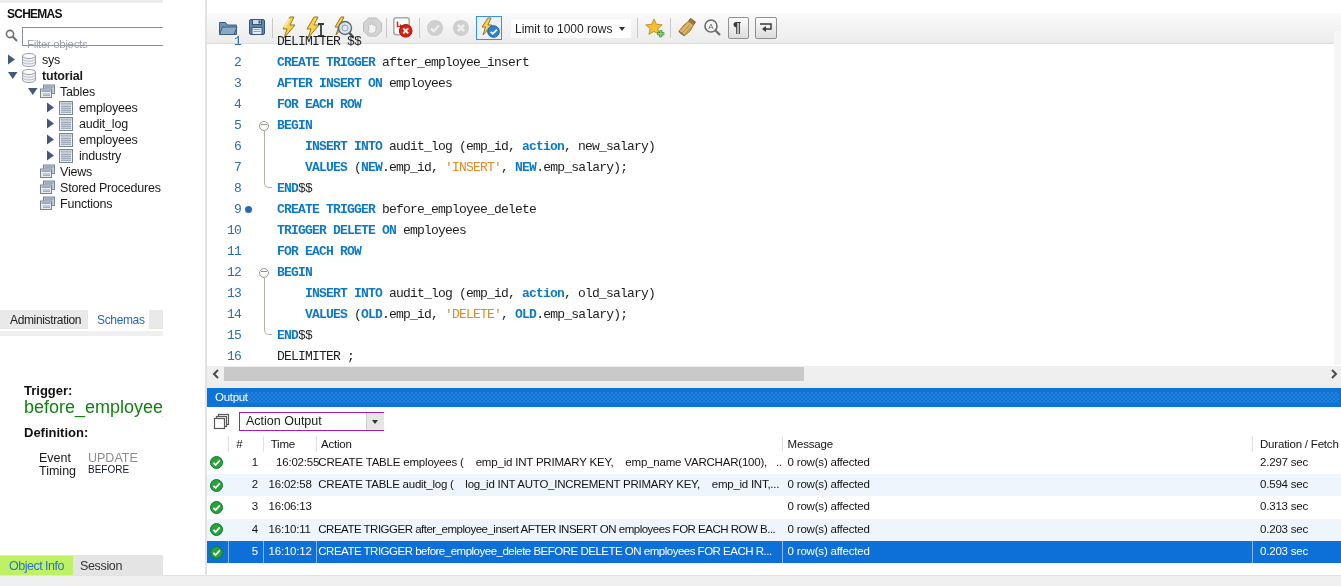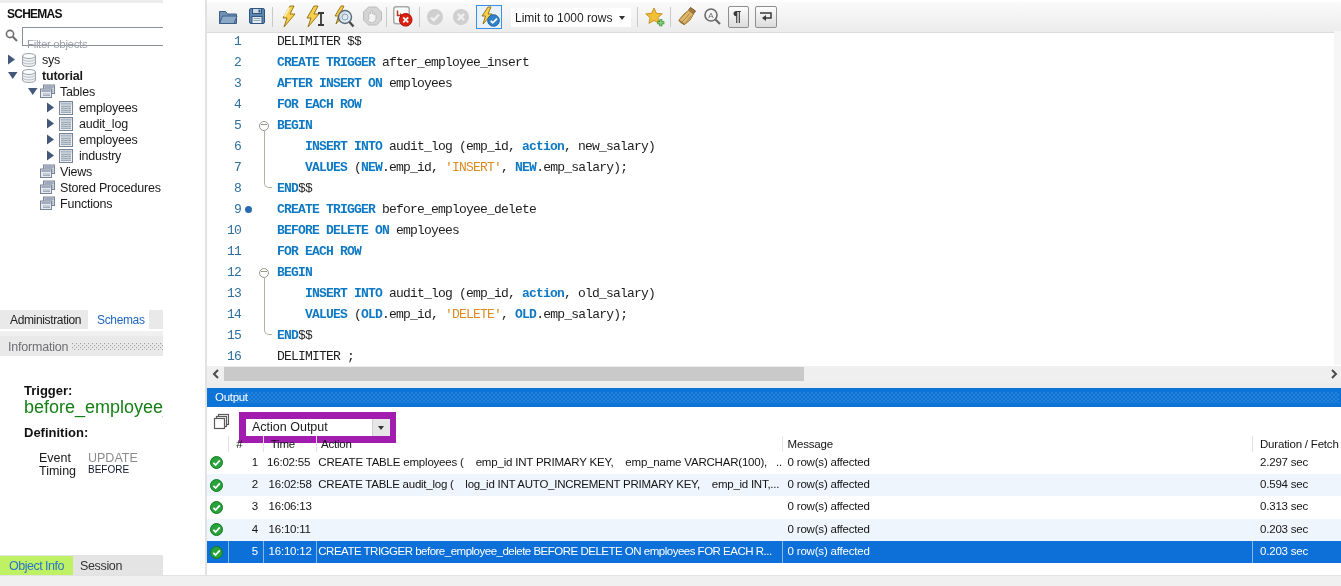--- a/index.html
+++ b/index.html
@@ -91,43 +91,39 @@
     <div class="trow" style="left:60px;top:196.5px">Functions</div>
   </div>
 
   <div class="abs" style="left:0;top:310px;width:202px;height:19px;background:#e9e9e9">
     <div class="abs" style="left:10px;top:2.5px;font-size:12px;letter-spacing:-0.35px;color:#222">Administration</div>
     <div class="abs" style="left:88px;top:0;width:61px;height:19px;background:#fff"></div>
     <div class="abs" style="left:97px;top:2.5px;font-size:12px;letter-spacing:-0.35px;color:#1f66c0">Schemas</div>
   </div>
   <div class="abs" style="left:0;top:331px;width:205px;height:5px;background:#f0f0f0"></div>
 
-  <div class="abs" style="left:0;top:336px;width:202px;height:20px;background:#e9e9e9">
-    <div class="abs" style="left:8px;top:3.5px;font-size:12.5px;letter-spacing:-0.2px;color:#6e6e74">Information</div>
-    <div class="abs dotpat" style="left:72px;top:7px;width:124px;height:7px"></div>
-  </div>
 
   <div class="abs" style="left:24px;top:382.5px;font-size:13px;font-weight:bold;color:#101010">Trigger:</div>
   <div class="abs" style="left:24px;top:396.5px;font-size:18px;font-weight:normal;color:#148014">before_employee_update</div>
   <div class="abs" style="left:24px;top:425px;font-size:13px;font-weight:bold;color:#101010">Definition:</div>
   <div class="abs" style="left:39px;top:451px;font-size:12.5px;color:#1a1a1a">Event</div>
   <div class="abs" style="left:88px;top:451px;font-size:12.5px;color:#8c8c8c">UPDATE</div>
   <div class="abs" style="left:39px;top:464px;font-size:12.5px;color:#1a1a1a">Timing</div>
   <div class="abs" style="left:88px;top:464px;font-size:10px;color:#0f172a">BEFORE</div>
 
   <div class="abs" style="left:0;top:555px;width:205px;height:1px;background:#e4e4e4"></div>
   <div class="abs" style="left:0;top:556px;width:202px;height:19px;background:#bef264">
     <div class="abs" style="left:73px;top:0;width:129px;height:19px;background:#e4e4e4"></div>
     <div class="abs" style="left:9px;top:2.5px;font-size:12.5px;letter-spacing:-0.5px;color:#2c73c8">Object Info</div>
     <div class="abs" style="left:80px;top:2.5px;font-size:12.5px;letter-spacing:-0.35px;color:#333">Session</div>
   </div>
 </div>
 <div class="abs" style="left:205px;top:0;width:2px;height:586px;background:#e2e2e2"></div>
 
-<div class="abs" id="toolbar" style="left:207px;top:2px;width:1134px;height:30px;background:linear-gradient(#fafafa,#ececec);border-bottom:1px solid #dcdcdc">
+<div class="abs" id="toolbar" style="left:207px;top:13px;width:1134px;height:30px;background:linear-gradient(#fafafa,#ececec);border-bottom:1px solid #dcdcdc">
 
   <svg class="abs" style="left:11px;top:5px" width="20" height="20" viewBox="0 0 20 20">
     <path d="M1.5,16.5 v-12 h6 l2,2.5 h9 v9.5 z" fill="#6f93b4" stroke="#3c5f86"></path>
     <path d="M1.5,16.5 l3,-7.5 h14.5 l-3,7.5 z" fill="#89a9c6" stroke="#3c5f86"></path>
   </svg>
   <svg class="abs" style="left:41px;top:5px" width="18" height="18" viewBox="0 0 18 18">
     <rect x="1.5" y="1.5" width="15" height="15" rx="1.5" fill="#5d87ae" stroke="#2f5680"></rect>
     <rect x="4.5" y="1.5" width="9" height="5" fill="#cfdce8" stroke="#2f5680"></rect>
     <rect x="10.5" y="2.5" width="2" height="3" fill="#2f5680"></rect>
     <rect x="4" y="9.5" width="10" height="7" fill="#e8eef4" stroke="#2f5680"></rect>
@@ -229,21 +225,21 @@
     </div>
 <pre class="abs" id="code" style="left:277px;top:30.5px;margin:0;font:13px/21px 'Liberation Mono',monospace;letter-spacing:-0.8px;color:#1e1e1e">DELIMITER $$
 <span class="k">CREATE TRIGGER</span> after_employee_insert
 <span class="k">AFTER INSERT ON</span> employees
 <span class="k">FOR EACH ROW</span>
 <span class="k">BEGIN</span>
     <span class="k">INSERT INTO</span> audit_log (emp_id, <span class="k">action</span>, new_salary)
     <span class="k">VALUES</span> (<span class="k">NEW</span>.emp_id, <span class="s">'INSERT'</span>, <span class="k">NEW</span>.emp_salary);
 <span class="k">END</span>$$
 <span class="k">CREATE TRIGGER</span> before_employee_delete
-<span class="k">BEFORE DELETE ON</span> employees
+<span class="k">TRIGGER DELETE ON</span> employees
 <span class="k">FOR EACH ROW</span>
 <span class="k">BEGIN</span>
     <span class="k">INSERT INTO</span> audit_log (emp_id, <span class="k">action</span>, old_salary)
     <span class="k">VALUES</span> (<span class="k">OLD</span>.emp_id, <span class="s">'DELETE'</span>, <span class="k">OLD</span>.emp_salary);
 <span class="k">END</span>$$
 DELIMITER ;</pre>
 <div id="markers">
 
   <div class="abs" style="left:245px;top:205.5px;width:7px;height:7px;border-radius:50%;background:#2a6bb0"></div>
 
@@ -273,21 +269,21 @@
   <div class="abs" style="left:8px;top:3px;font-size:11.5px;letter-spacing:-0.3px;color:#fff">Output</div>
   <div class="abs bluedots" style="left:28px;top:4px;right:2px;height:11px"></div>
 </div>
 <div id="outputbody">
 
   <svg class="abs" style="left:213px;top:413px" width="17" height="17" viewBox="0 0 17 17">
     <rect x="5.5" y="1.5" width="10" height="10" fill="#fff" stroke="#5a5a5a" stroke-width="1.2"></rect>
     <rect x="3.5" y="3.5" width="10" height="10" fill="#fff" stroke="#5a5a5a" stroke-width="1.2"></rect>
     <rect x="1.5" y="5.5" width="10" height="10" fill="#fff" stroke="#5a5a5a" stroke-width="1.2"></rect>
   </svg>
-  <div class="abs" style="left:239px;top:412px;width:143px;height:17px;border:7px solid #a21caf;background:#fff">
+  <div class="abs" style="left:239px;top:412px;width:143px;height:17px;border:1px solid #a21caf;background:#fff">
     <div class="abs" style="left:6px;top:1px;font-size:12.5px;color:#1a1a1a">Action Output</div>
     <div class="abs" style="left:126px;top:0;width:17px;height:17px;background:#e6e6e6;border-left:1px solid #cfcfcf">
       <div class="abs" style="left:5px;top:7px;width:0;height:0;border-top:4px solid #333;border-left:3.5px solid transparent;border-right:3.5px solid transparent"></div>
     </div>
   </div>
 
   <div class="abs" style="left:207px;top:436px;width:1134px;height:16.5px;font-size:11.5px;letter-spacing:-0.2px;color:#141414;white-space:nowrap">
     <div class="vsep" style="left:21.3px"></div>
     <div class="vsep" style="left:55.7px"></div>
     <div class="vsep" style="left:108.7px"></div>
@@ -300,21 +296,21 @@
     <div class="abs" style="left:1053px;top:2px">Duration / Fetch</div>
   </div>
   <div class="abs" style="left:207px;top:452.1px;width:1134px;height:1px;background:#e6e6e6"></div>
 
   <div class="orow" style="top:451.5px;background:#fff">
     <svg class="gck" width="13" height="13" viewBox="0 0 13 13">
           <circle cx="6.5" cy="6.5" r="6" fill="#28a23a" stroke="#0d7c20"></circle>
           <path d="M3.4,6.8 l2.2,2.2 L9.8,4.4" fill="none" stroke="#fff" stroke-width="1.8"></path>
         </svg>
     <div class="ocell" style="left:21.3px;width:29.7px;text-align:right">1</div>
-    <div class="ocell" style="left:60px">16:02:55</div>
+    <div class="ocell" style="left:69px">16:02:55</div>
     <div class="ocell" style="left:111.3px;width:465px;overflow:hidden;letter-spacing:-0.2px">CREATE TABLE employees (&nbsp;&nbsp;&nbsp;&nbsp;emp_id INT PRIMARY KEY,&nbsp;&nbsp;&nbsp;&nbsp;emp_name VARCHAR(100),&nbsp;&nbsp;&nbsp;...</div>
     <div class="ocell" style="left:580.6px">0 row(s) affected</div>
     <div class="ocell" style="left:1053px">2.297 sec</div>
   </div>
   <div class="orow" style="top:473.9px;background:#eef5fc">
     <svg class="gck" width="13" height="13" viewBox="0 0 13 13">
           <circle cx="6.5" cy="6.5" r="6" fill="#28a23a" stroke="#0d7c20"></circle>
           <path d="M3.4,6.8 l2.2,2.2 L9.8,4.4" fill="none" stroke="#fff" stroke-width="1.8"></path>
         </svg>
     <div class="ocell" style="left:21.3px;width:29.7px;text-align:right">2</div>
@@ -333,20 +329,21 @@
     <div class="ocell" style="left:580.6px">0 row(s) affected</div>
     <div class="ocell" style="left:1053px">0.313 sec</div>
   </div>
   <div class="orow" style="top:518.7px;background:#eef5fc">
     <svg class="gck" width="13" height="13" viewBox="0 0 13 13">
           <circle cx="6.5" cy="6.5" r="6" fill="#28a23a" stroke="#0d7c20"></circle>
           <path d="M3.4,6.8 l2.2,2.2 L9.8,4.4" fill="none" stroke="#fff" stroke-width="1.8"></path>
         </svg>
     <div class="ocell" style="left:21.3px;width:29.7px;text-align:right">4</div>
     <div class="ocell" style="left:61.5px">16:10:11</div>
+    <div class="ocell" style="left:111.3px;width:465px;overflow:hidden;letter-spacing:-0.5px">CREATE TRIGGER after_employee_insert AFTER INSERT ON employees FOR EACH ROW B...</div>
     <div class="ocell" style="left:580.6px">0 row(s) affected</div>
     <div class="ocell" style="left:1053px">0.203 sec</div>
   </div>
   <div class="orow" style="top:541.1px;background:#0c70d8;color:#fff">
     <div class="abs" style="left:21.3px;top:0;width:1px;height:22.4px;background:rgba(255,255,255,.5)"></div>
     <div class="abs" style="left:55.7px;top:0;width:1px;height:22.4px;background:rgba(255,255,255,.5)"></div>
     <div class="abs" style="left:108.7px;top:0;width:1px;height:22.4px;background:rgba(255,255,255,.5)"></div>
     <div class="abs" style="left:575px;top:0;width:1px;height:22.4px;background:rgba(255,255,255,.5)"></div>
     <div class="abs" style="left:1045px;top:0;width:1px;height:22.4px;background:rgba(255,255,255,.5)"></div>
     <svg class="gck" width="13" height="13" viewBox="0 0 13 13">

